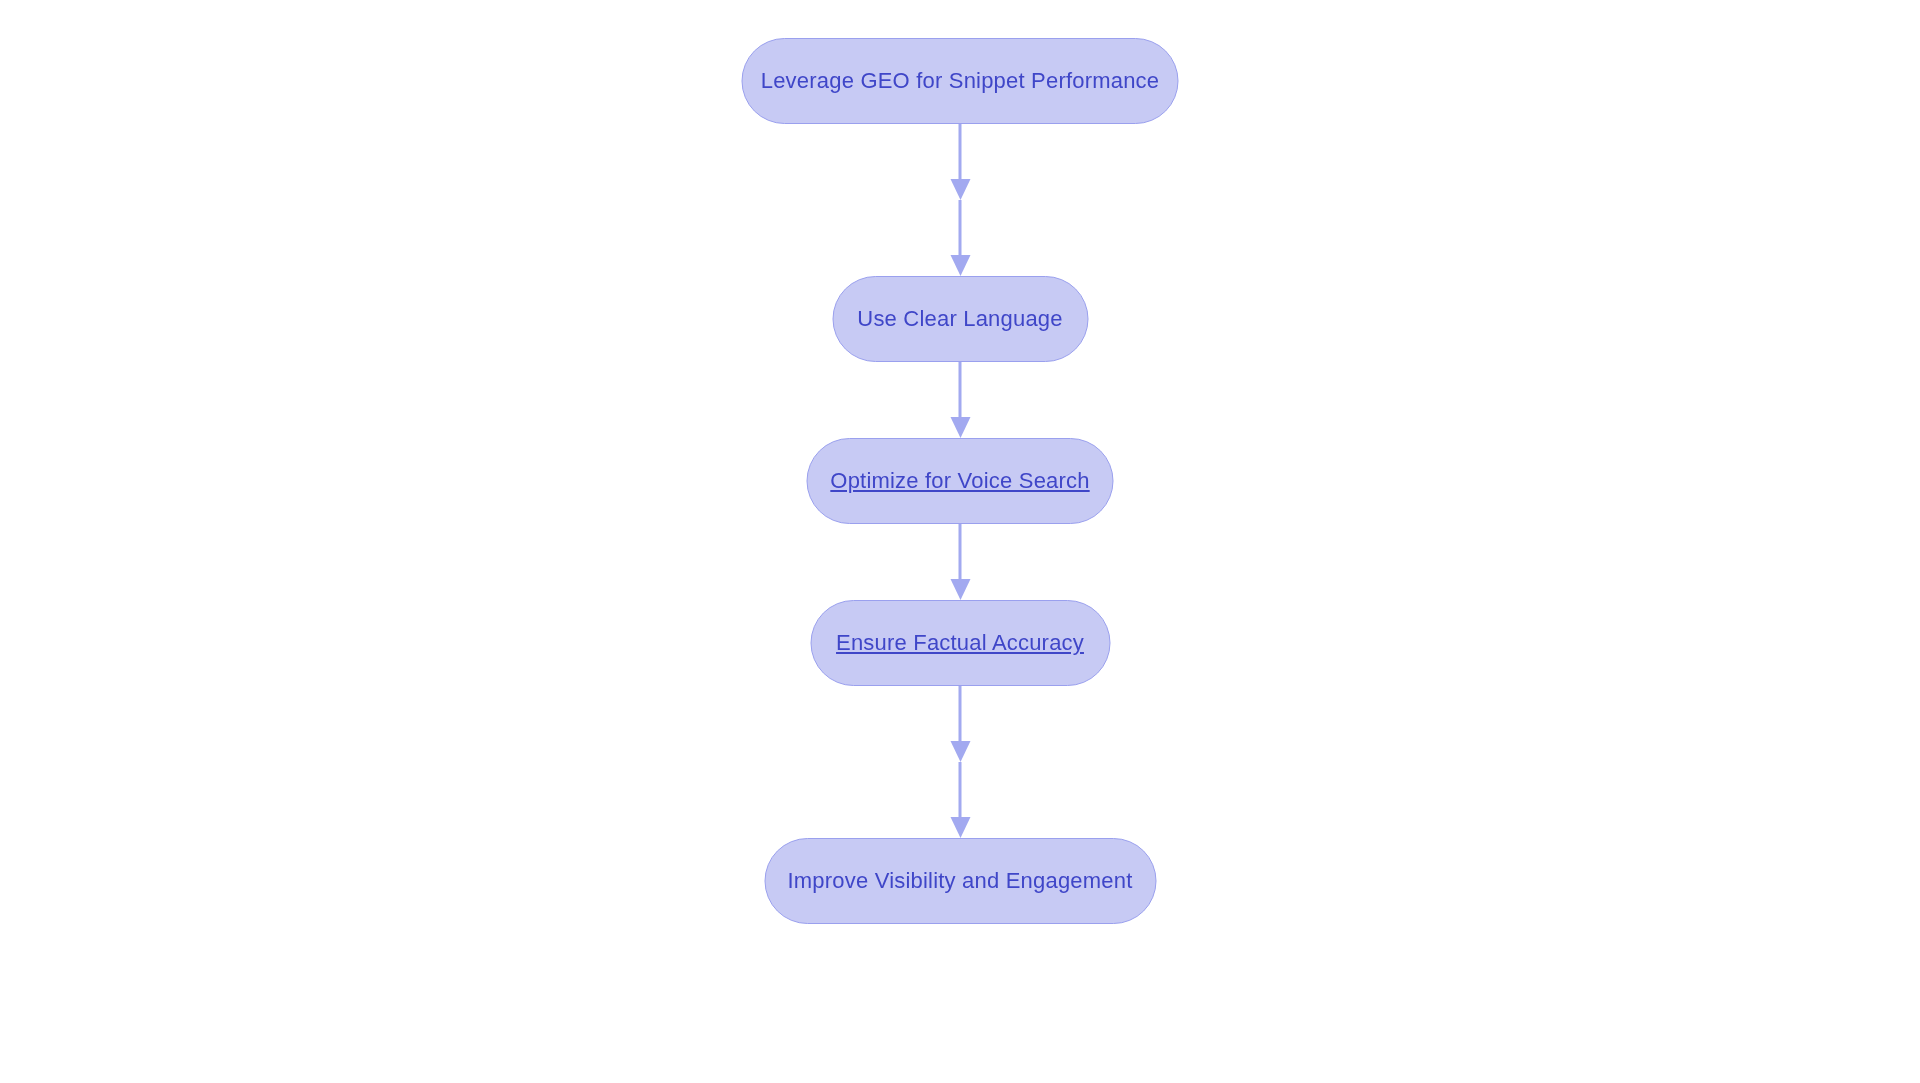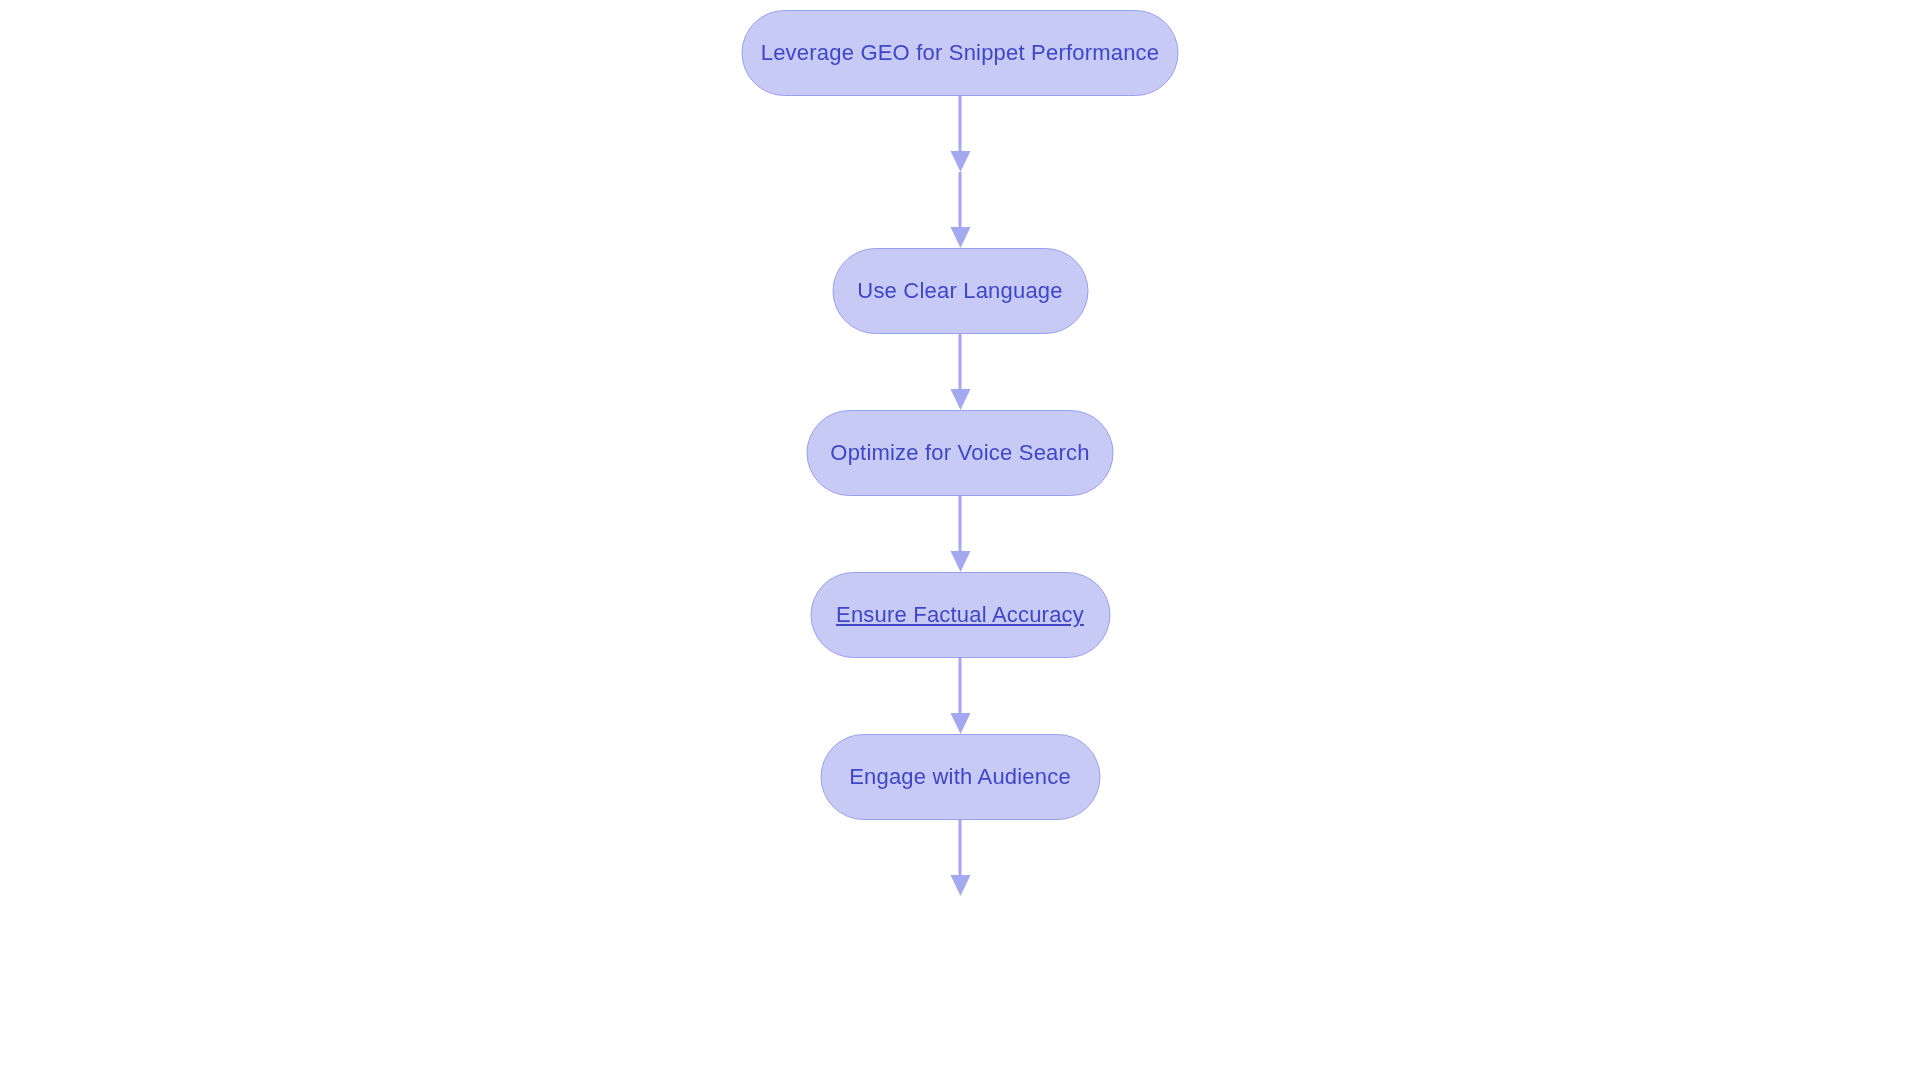--- a/index.html
+++ b/index.html
@@ -33,24 +33,24 @@
     border:1.5px solid var(--node-border);
     color:var(--node-text);
     font-size:22px;
     letter-spacing:0.2px;
     display:flex;
     align-items:center;
     justify-content:center;
     white-space:nowrap;
     padding:0 33px;
   }
-  .node-1{width:437px;}
+  .node-1{width:437px;margin-top:28px;}
   .node-2{width:312px;}
   .node-3{width:256px;}
-  .node-4{width:307px;}
+  .node-4{width:307px;text-decoration:underline;}
   .node-5{width:300px;text-decoration:underline;}
   .node-6{width:280px;}
   .node-7{width:392px;}
   .arrow{
     height:76px;
     display:flex;
     flex-direction:column;
     align-items:center;
   }
   .arrow-line{
@@ -99,22 +99,22 @@
       <div class="arrow-head"></div>
     </div>
 
     <div class="node node-5">Ensure Factual Accuracy</div>
 
     <div class="arrow">
       <div class="arrow-line"></div>
       <div class="arrow-head"></div>
     </div>
 
-    <div class="node node-6">Engage with Audience</div>
 
     <div class="arrow">
       <div class="arrow-line"></div>
       <div class="arrow-head"></div>
     </div>
 
+    <div class="node node-7">Improve Visibility and Engagement</div>
 
   </div>
 </div>
 
 </body></html>

